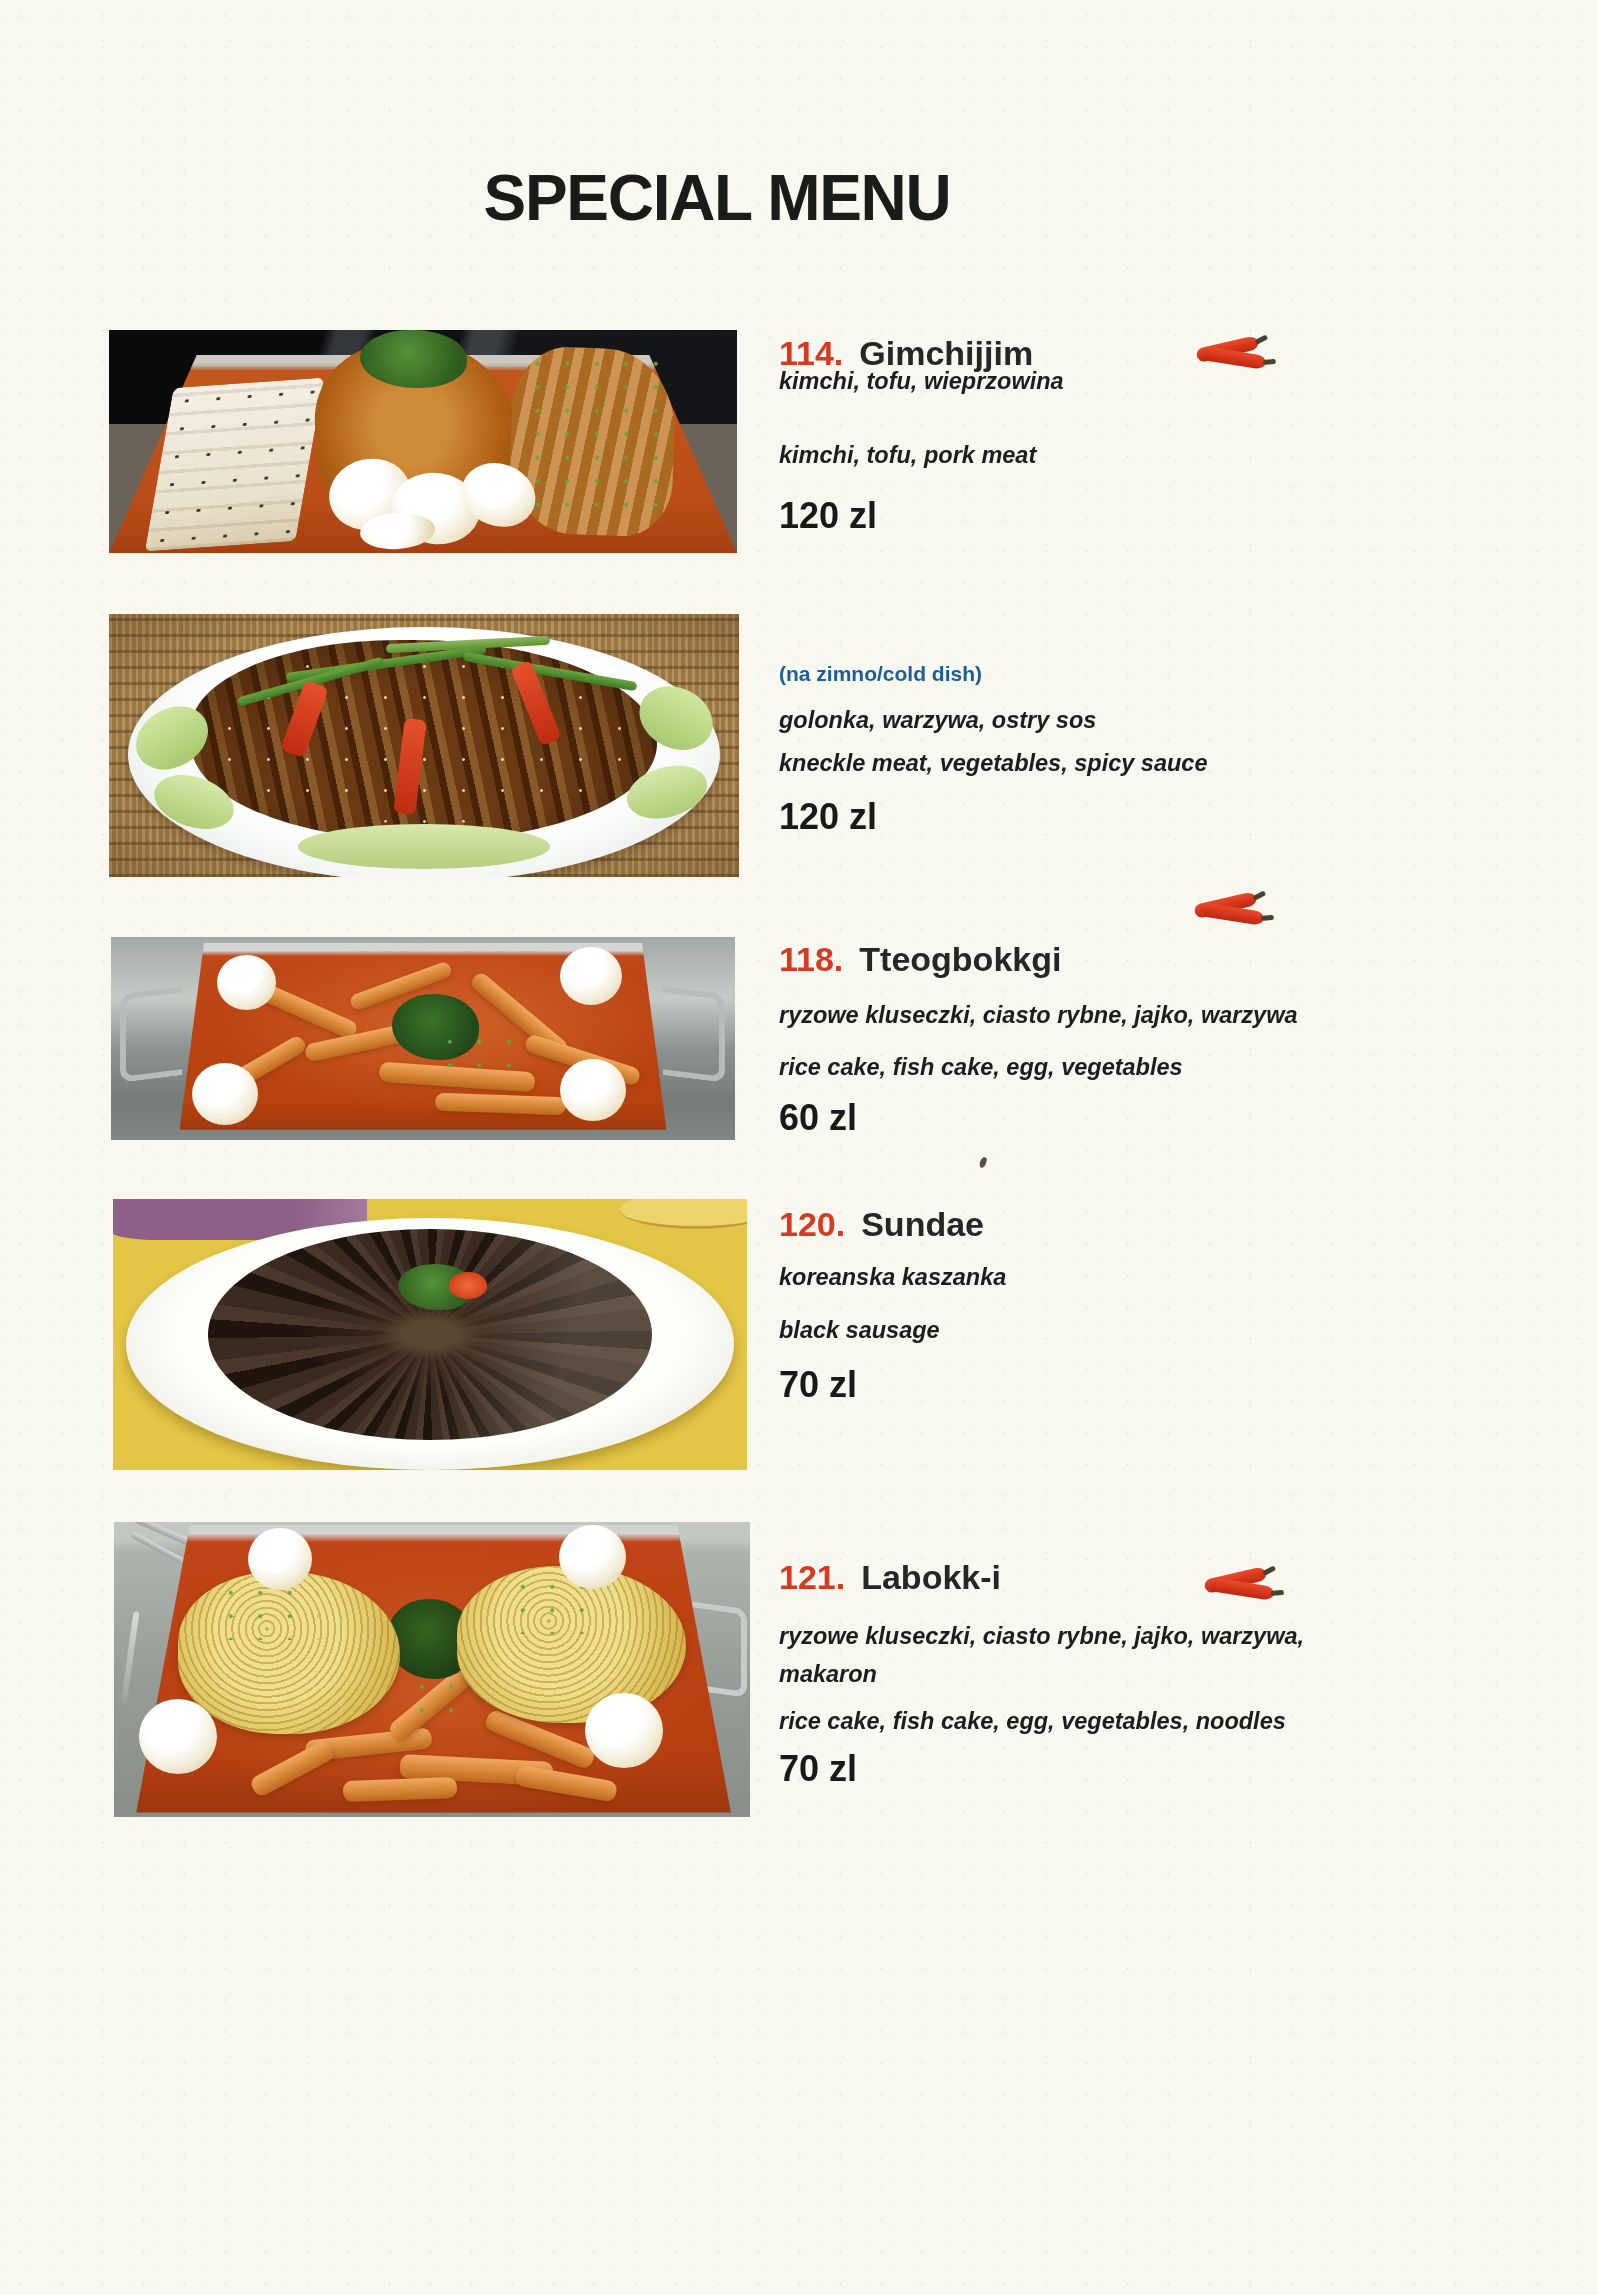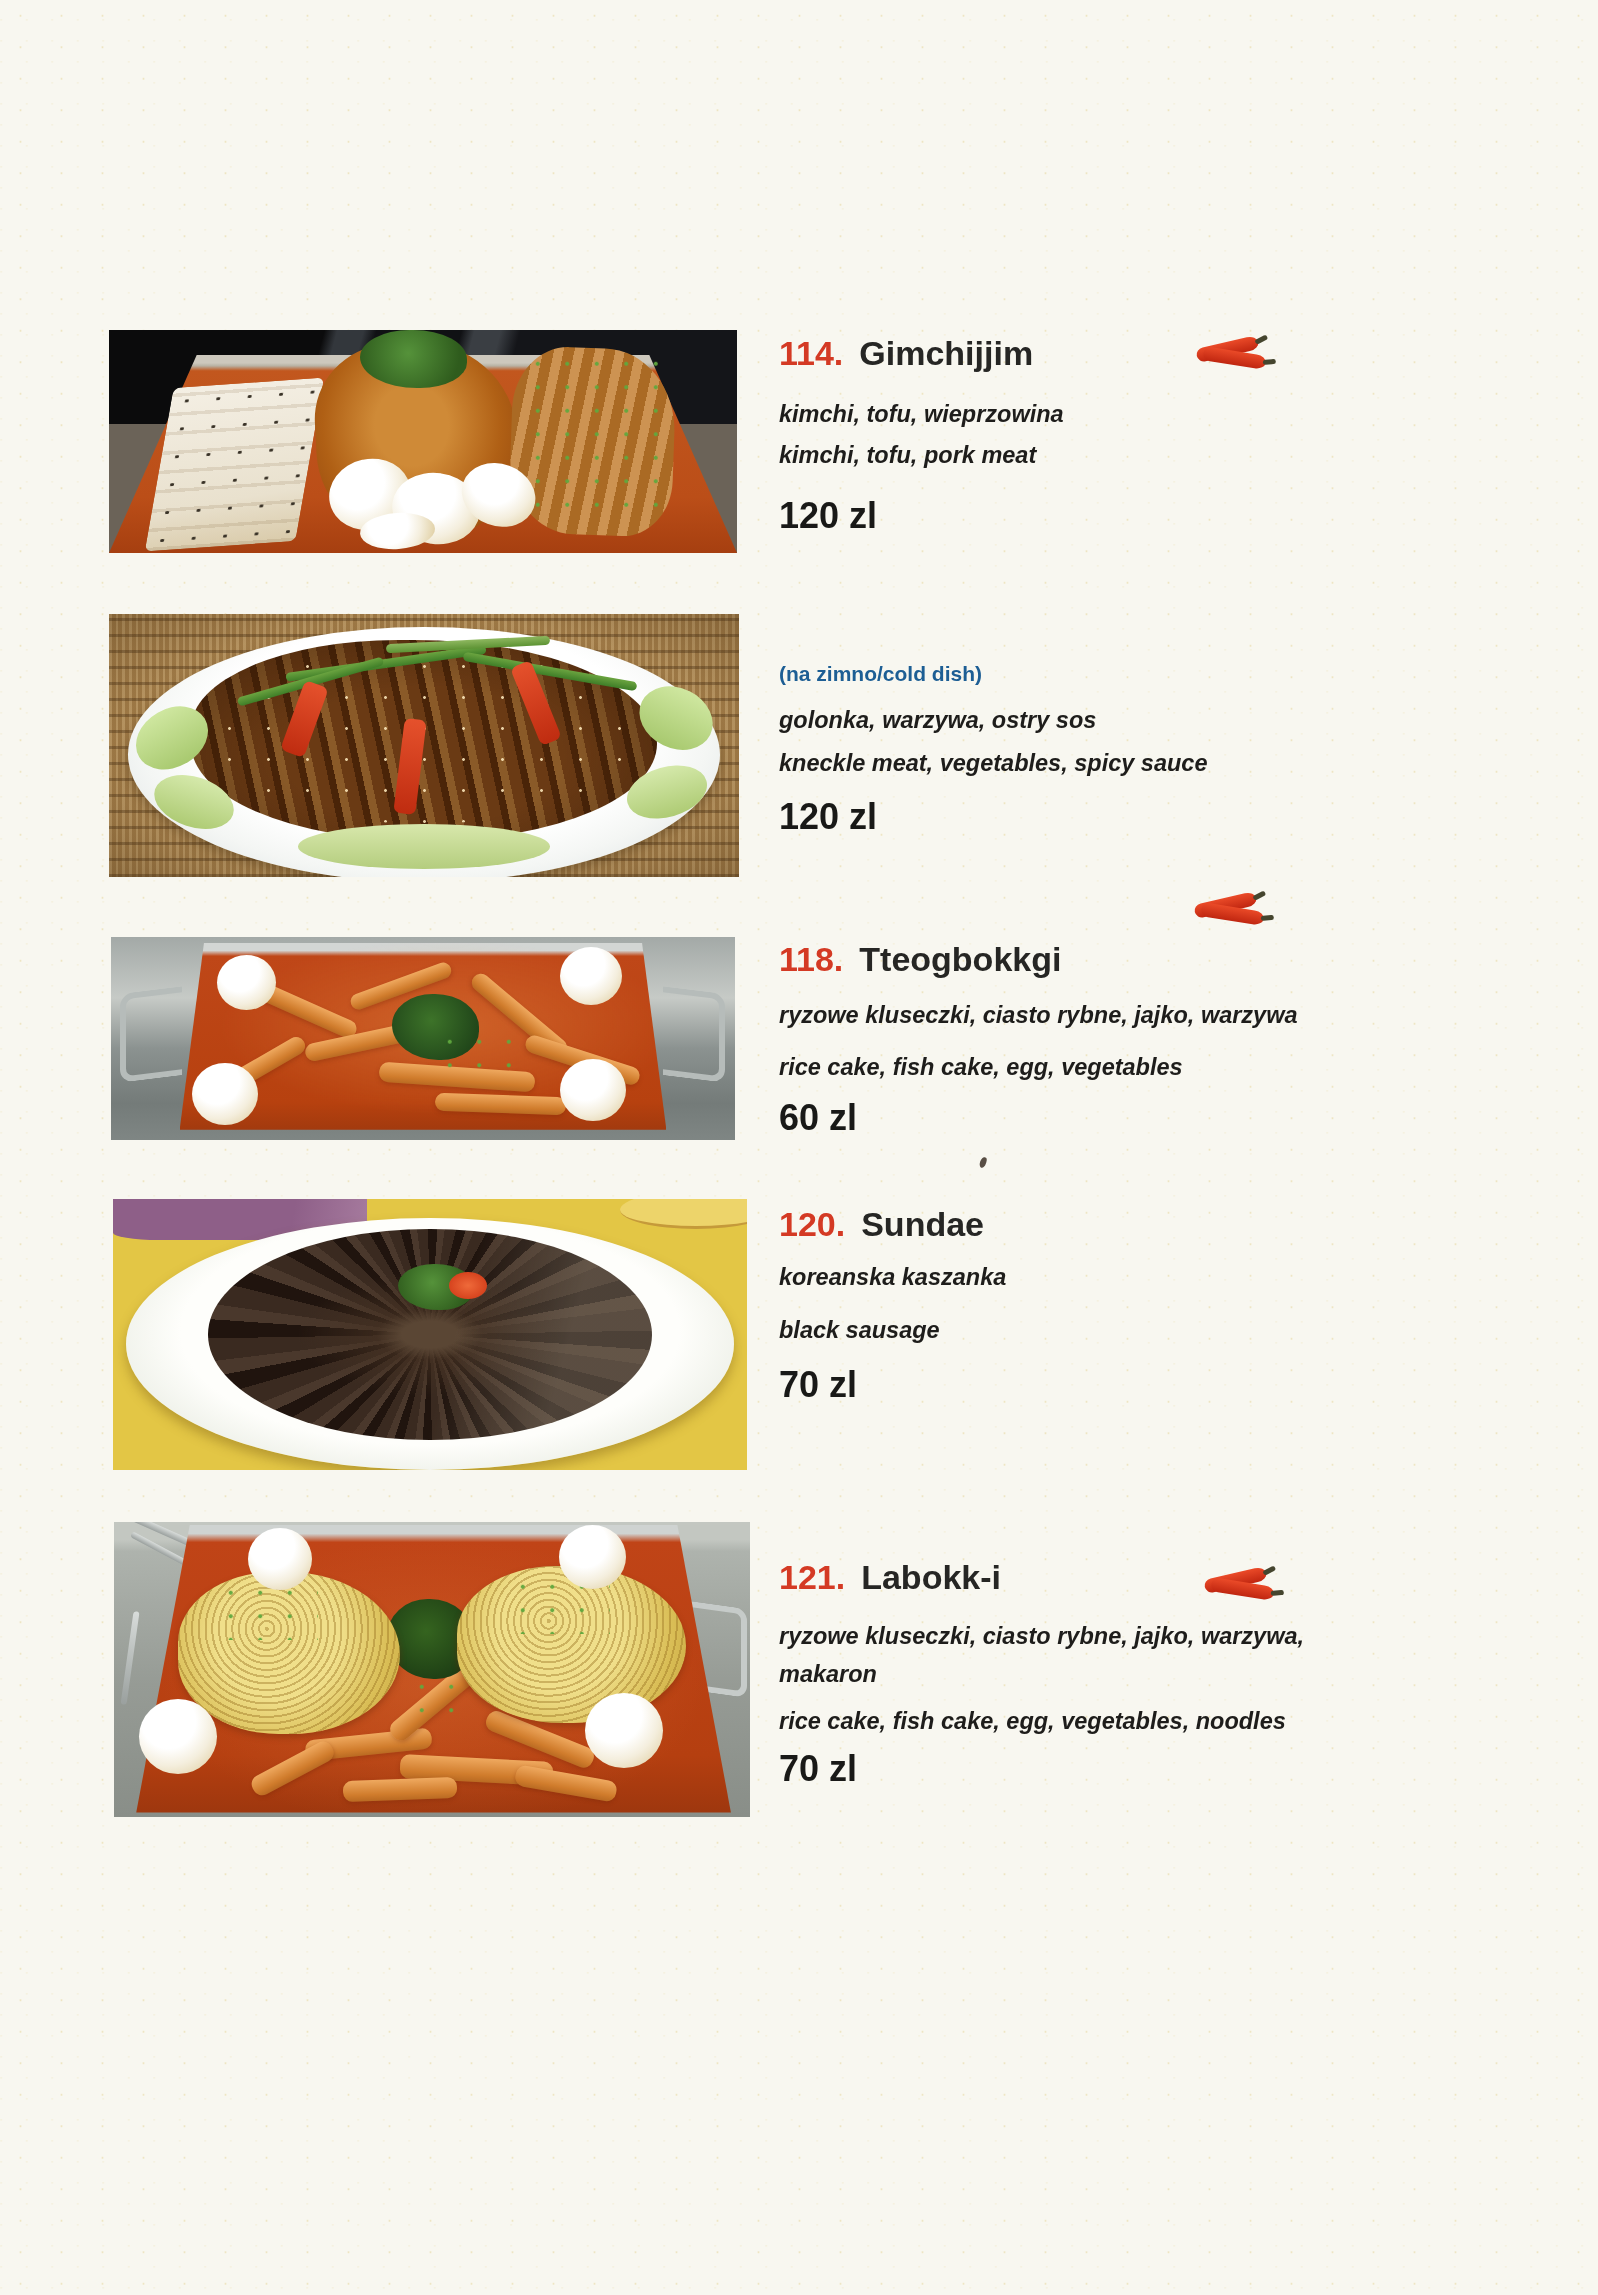--- a/index.html
+++ b/index.html
@@ -139,20 +139,21 @@
     background-image:
       repeating-radial-gradient(circle at 40% 35%, rgba(150,110,30,.40) 0 2px, rgba(0,0,0,0) 2px 6.7px),
       radial-gradient(circle at 45% 40%, #f0df8a 0 40%, #d9bd55 72%, #c3a13c);
     box-shadow: 0 3.4px 6.7px rgba(110,40,10,.4); }
 </style>
 </head>
 <body>
 
 <div class="page">
 
+  <h1 class="title">SPECIAL MENU</h1>
 
   <div class="photo" id="ph1">
     <div class="stove"></div>
     <div class="tray"></div>
     <div class="tofu"></div>
     <div class="kimMid"></div>
     <div class="blobG" style="left:40%;top:0;width:17%;height:26%;"></div>
     <div class="kimRight"></div>
     <div class="dots" style="left:66%;top:10%;width:22%;height:78%;"></div>
     <div class="egg" style="left:35%;top:58%;width:13%;height:32%;transform:rotate(-12deg);"></div>
@@ -160,21 +161,21 @@
     <div class="egg" style="left:56%;top:60%;width:12%;height:28%;transform:rotate(20deg);"></div>
     <div class="egg" style="left:40%;top:82%;width:12%;height:16%;transform:rotate(-4deg);"></div>
   </div>
   <div class="ititle" style="left:779px;top:334px;">
     <span class="num">114.</span><span class="nm">Gimchijjim</span>
   </div>
   <div class="chili" style="left:1195px;top:333px;">
     <i class="p p1"></i>
     <i class="p p2"></i>
   </div>
-  <p class="desc" style="left:779px;top:401px;">kimchi, tofu, wieprzowina</p>
+  <p class="desc" style="left:779px;top:368px;">kimchi, tofu, wieprzowina</p>
   <p class="desc" style="left:779px;top:442px;">kimchi, tofu, pork meat</p>
   <p class="price" style="left:779px;top:495px;">120 zl</p>
 
   <div class="photo" id="ph2">
     <div class="plate"></div>
     <div class="meat"></div>
     <div class="meatDots"></div>
     <div class="egg" style="left:4%;top:36%;width:12%;height:22%;transform:rotate(-30deg);background:linear-gradient(#cfe7a0,#a8c96f);"></div>
     <div class="egg" style="left:7%;top:62%;width:13%;height:19%;transform:rotate(18deg);background:linear-gradient(#d5e9ab,#aecb74);"></div>
     <div class="egg" style="left:84%;top:28%;width:12%;height:23%;transform:rotate(26deg);background:linear-gradient(#cfe7a0,#a8c96f);"></div>

